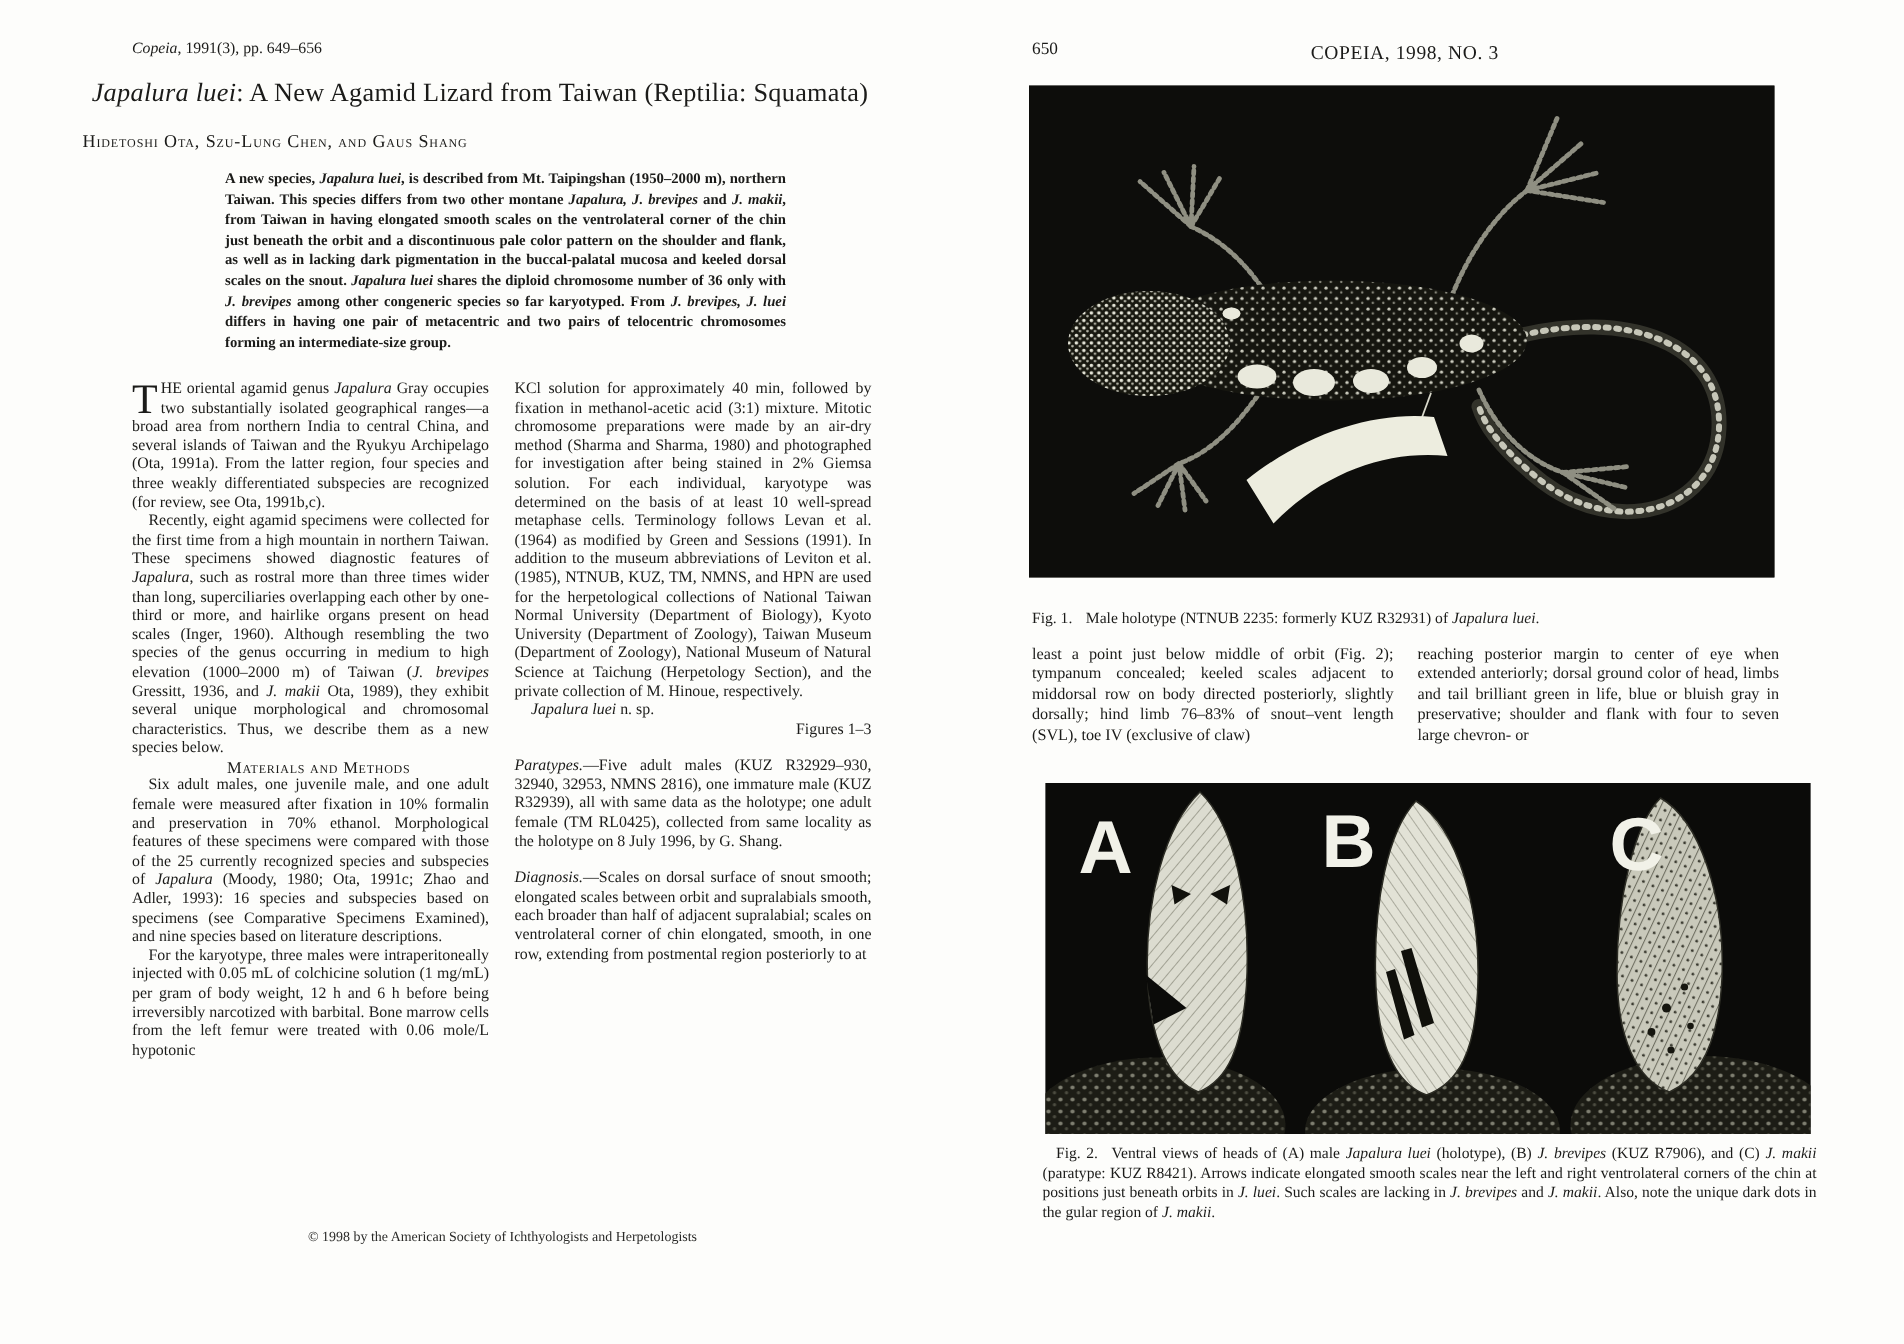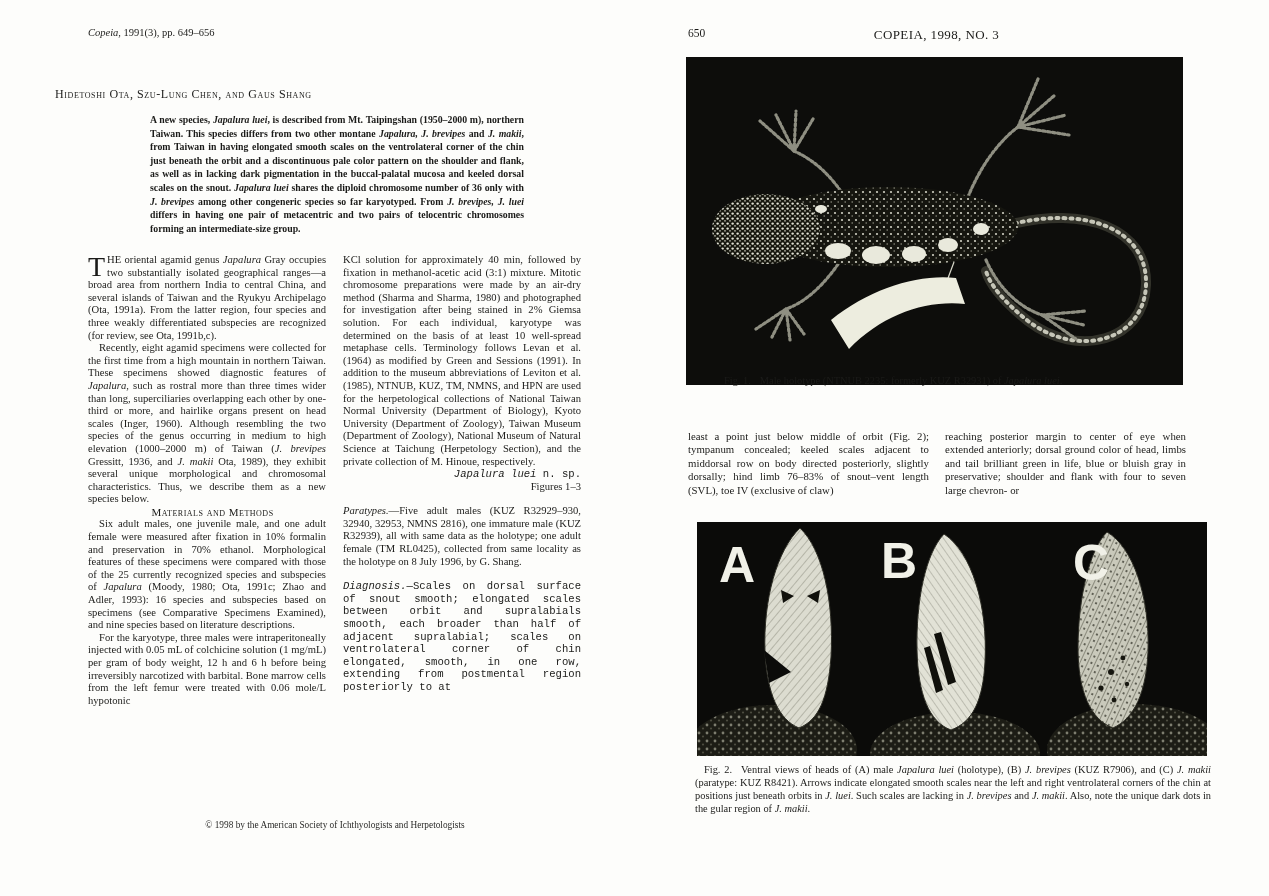--- a/index.html
+++ b/index.html
@@ -14,66 +14,67 @@
             font-size:9.8px;line-height:13.6px;text-align:justify;}
   .col{position:absolute;top:254px;width:238px;font-size:10.6px;line-height:12.6px;text-align:justify;}
   .colL1{left:88px;}
   .colL2{left:343px;}
   .col p{margin:0;text-indent:11px;}
   .col p.noindent{text-indent:0;}
   .col p.spaced{margin-top:9px;text-indent:0;}
   .dropcap{float:left;font-size:28px;line-height:24px;padding:1px 2px 0 0;}
   .section-heading{margin:11px 0 7px;text-align:center;text-indent:0;
                    font-variant:small-caps;letter-spacing:.5px;font-size:11px;}
-  .species-heading{margin:13px 0 0;text-align:right;text-indent:0;font-family:Liberation Mono, monospace;}
+  .species-heading{margin:13px 0 0;text-align:left;text-indent:0;}
   .species-heading2{margin:0 0 12px;text-align:right;text-indent:0;}
   .copyright{position:absolute;left:88px;top:820px;width:494px;text-align:center;font-size:9.3px;color:#2a2a28;}
   
   .page-number{position:absolute;left:688px;top:27px;font-size:11.5px;}
   .running-head{position:absolute;left:688px;top:27px;width:497px;text-align:center;font-size:13px;letter-spacing:.4px;}
   .fig1{position:absolute;left:686px;top:57px;width:497px;height:328px;background:#0d0d0b;}
   .fig2{position:absolute;left:697px;top:522px;width:510px;height:234px;background:#0b0b09;}
   .figcap{font-size:10.4px;line-height:13px;text-align:justify;}
   .figcap .fig-label{margin-right:9px;}
-  .fig1-caption{position:absolute;left:688px;top:374px;width:500px;margin-left:36px;}
+  .fig1-caption{position:absolute;left:688px;top:406px;width:500px;}
   .fig2-caption{position:absolute;left:695px;top:763px;width:516px;text-indent:9px;}
   .rcol{position:absolute;top:430px;width:241px;font-size:10.8px;line-height:13.4px;text-align:justify;}
   .rcolR1{left:688px;}
   .rcolR2{left:945px;}
   .rcol p{margin:0;}
   i{font-style:italic;}
   svg{display:block;}
   .figletter{font-family:"Liberation Sans","DejaVu Sans",sans-serif;font-weight:bold;fill:#f1f1e8;}
 </style>
 </head>
 <body>
 
 <div class="spread">
 
   <div class="journal-line"><i>Copeia</i><span>, 1991(3), pp. 649–656</span></div>
 
+  <div class="article-title"><i>Japalura luei</i><span>: A New Agamid Lizard from Taiwan (Reptilia: Squamata)</span></div>
 
   <div class="authors">Hidetoshi Ota, Szu-Lung Chen, and Gaus Shang</div>
 
   <div class="abstract"><span>A new species, </span><i>Japalura luei</i><span>, is described from Mt. Taipingshan (1950–2000 m), northern Taiwan. This species differs from two other montane </span><i>Japalura, J. brevipes</i><span> and </span><i>J. makii</i><span>, from Taiwan in having elongated smooth scales on the ventrolateral corner of the chin just beneath the orbit and a discontinuous pale color pattern on the shoulder and flank, as well as in lacking dark pigmentation in the buccal-palatal mucosa and keeled dorsal scales on the snout. </span><i>Japalura luei</i><span> shares the diploid chromosome number of 36 only with </span><i>J. brevipes</i><span> among other congeneric species so far karyotyped. From </span><i>J. brevipes, J. luei</i><span> differs in having one pair of metacentric and two pairs of telocentric chromosomes forming an intermediate-size group.</span></div>
 
   <div class="col colL1">
     <p class="noindent"><span class="dropcap">T</span><span><span>HE oriental agamid genus </span><i>Japalura</i><span> Gray occupies two substantially isolated geographical ranges—a broad area from northern India to central China, and several islands of Taiwan and the Ryukyu Archipelago (Ota, 1991a). From the latter region, four species and three weakly differentiated subspecies are recognized (for review, see Ota, 1991b,c).</span></span></p>
     <p><span>Recently, eight agamid specimens were collected for the first time from a high mountain in northern Taiwan. These specimens showed diagnostic features of </span><i>Japalura</i><span>, such as rostral more than three times wider than long, superciliaries overlapping each other by one-third or more, and hairlike organs present on head scales (Inger, 1960). Although resembling the two species of the genus occurring in medium to high elevation (1000–2000 m) of Taiwan (</span><i>J. brevipes</i><span> Gressitt, 1936, and </span><i>J. makii</i><span> Ota, 1989), they exhibit several unique morphological and chromosomal characteristics. Thus, we describe them as a new species below.</span></p>
     <p class="section-heading">Materials and Methods</p>
     <p><span>Six adult males, one juvenile male, and one adult female were measured after fixation in 10% formalin and preservation in 70% ethanol. Morphological features of these specimens were compared with those of the 25 currently recognized species and subspecies of </span><i>Japalura</i><span> (Moody, 1980; Ota, 1991c; Zhao and Adler, 1993): 16 species and subspecies based on specimens (see Comparative Specimens Examined), and nine species based on literature descriptions.</span></p>
     <p>For the karyotype, three males were intraperitoneally injected with 0.05 mL of colchicine solution (1 mg/mL) per gram of body weight, 12 h and 6 h before being irreversibly narcotized with barbital. Bone marrow cells from the left femur were treated with 0.06 mole/L hypotonic</p>
   </div>
 
   <div class="col colL2">
     <p class="noindent">KCl solution for approximately 40 min, followed by fixation in methanol-acetic acid (3:1) mixture. Mitotic chromosome preparations were made by an air-dry method (Sharma and Sharma, 1980) and photographed for investigation after being stained in 2% Giemsa solution. For each individual, karyotype was determined on the basis of at least 10 well-spread metaphase cells. Terminology follows Levan et al. (1964) as modified by Green and Sessions (1991). In addition to the museum abbreviations of Leviton et al. (1985), NTNUB, KUZ, TM, NMNS, and HPN are used for the herpetological collections of National Taiwan Normal University (Department of Biology), Kyoto University (Department of Zoology), Taiwan Museum (Department of Zoology), National Museum of Natural Science at Taichung (Herpetology Section), and the private collection of M. Hinoue, respectively.</p>
     <p class="species-heading"><i>Japalura luei</i><span> n. sp.</span></p>
     <p class="species-heading2">Figures 1–3</p>
     <p class="spaced" style="margin-top:12px;"><i>Paratypes.</i><span>—Five adult males (KUZ R32929–930, 32940, 32953, NMNS 2816), one immature male (KUZ R32939), all with same data as the holotype; one adult female (TM RL0425), collected from same locality as the holotype on 8 July 1996, by G. Shang.</span></p>
-    <p class="spaced" style="margin-top:12px;font-family:Liberation Mono, monospace;"><i>Diagnosis.</i><span>—Scales on dorsal surface of snout smooth; elongated scales between orbit and supralabials smooth, each broader than half of adjacent supralabial; scales on ventrolateral corner of chin elongated, smooth, in one row, extending from postmental region posteriorly to at</span></p>
+    <p class="spaced" style="margin-top:12px;"><i>Diagnosis.</i><span>—Scales on dorsal surface of snout smooth; elongated scales between orbit and supralabials smooth, each broader than half of adjacent supralabial; scales on ventrolateral corner of chin elongated, smooth, in one row, extending from postmental region posteriorly to at</span></p>
   </div>
 
   <div class="copyright">© 1998 by the American Society of Ichthyologists and Herpetologists</div>
 
   <div class="page-number">650</div>
   <div class="running-head">COPEIA, 1998, NO. 3</div>
 
   <div class="fig1">
     <svg width="497" height="328" viewBox="0 0 497 328">
       <defs>

